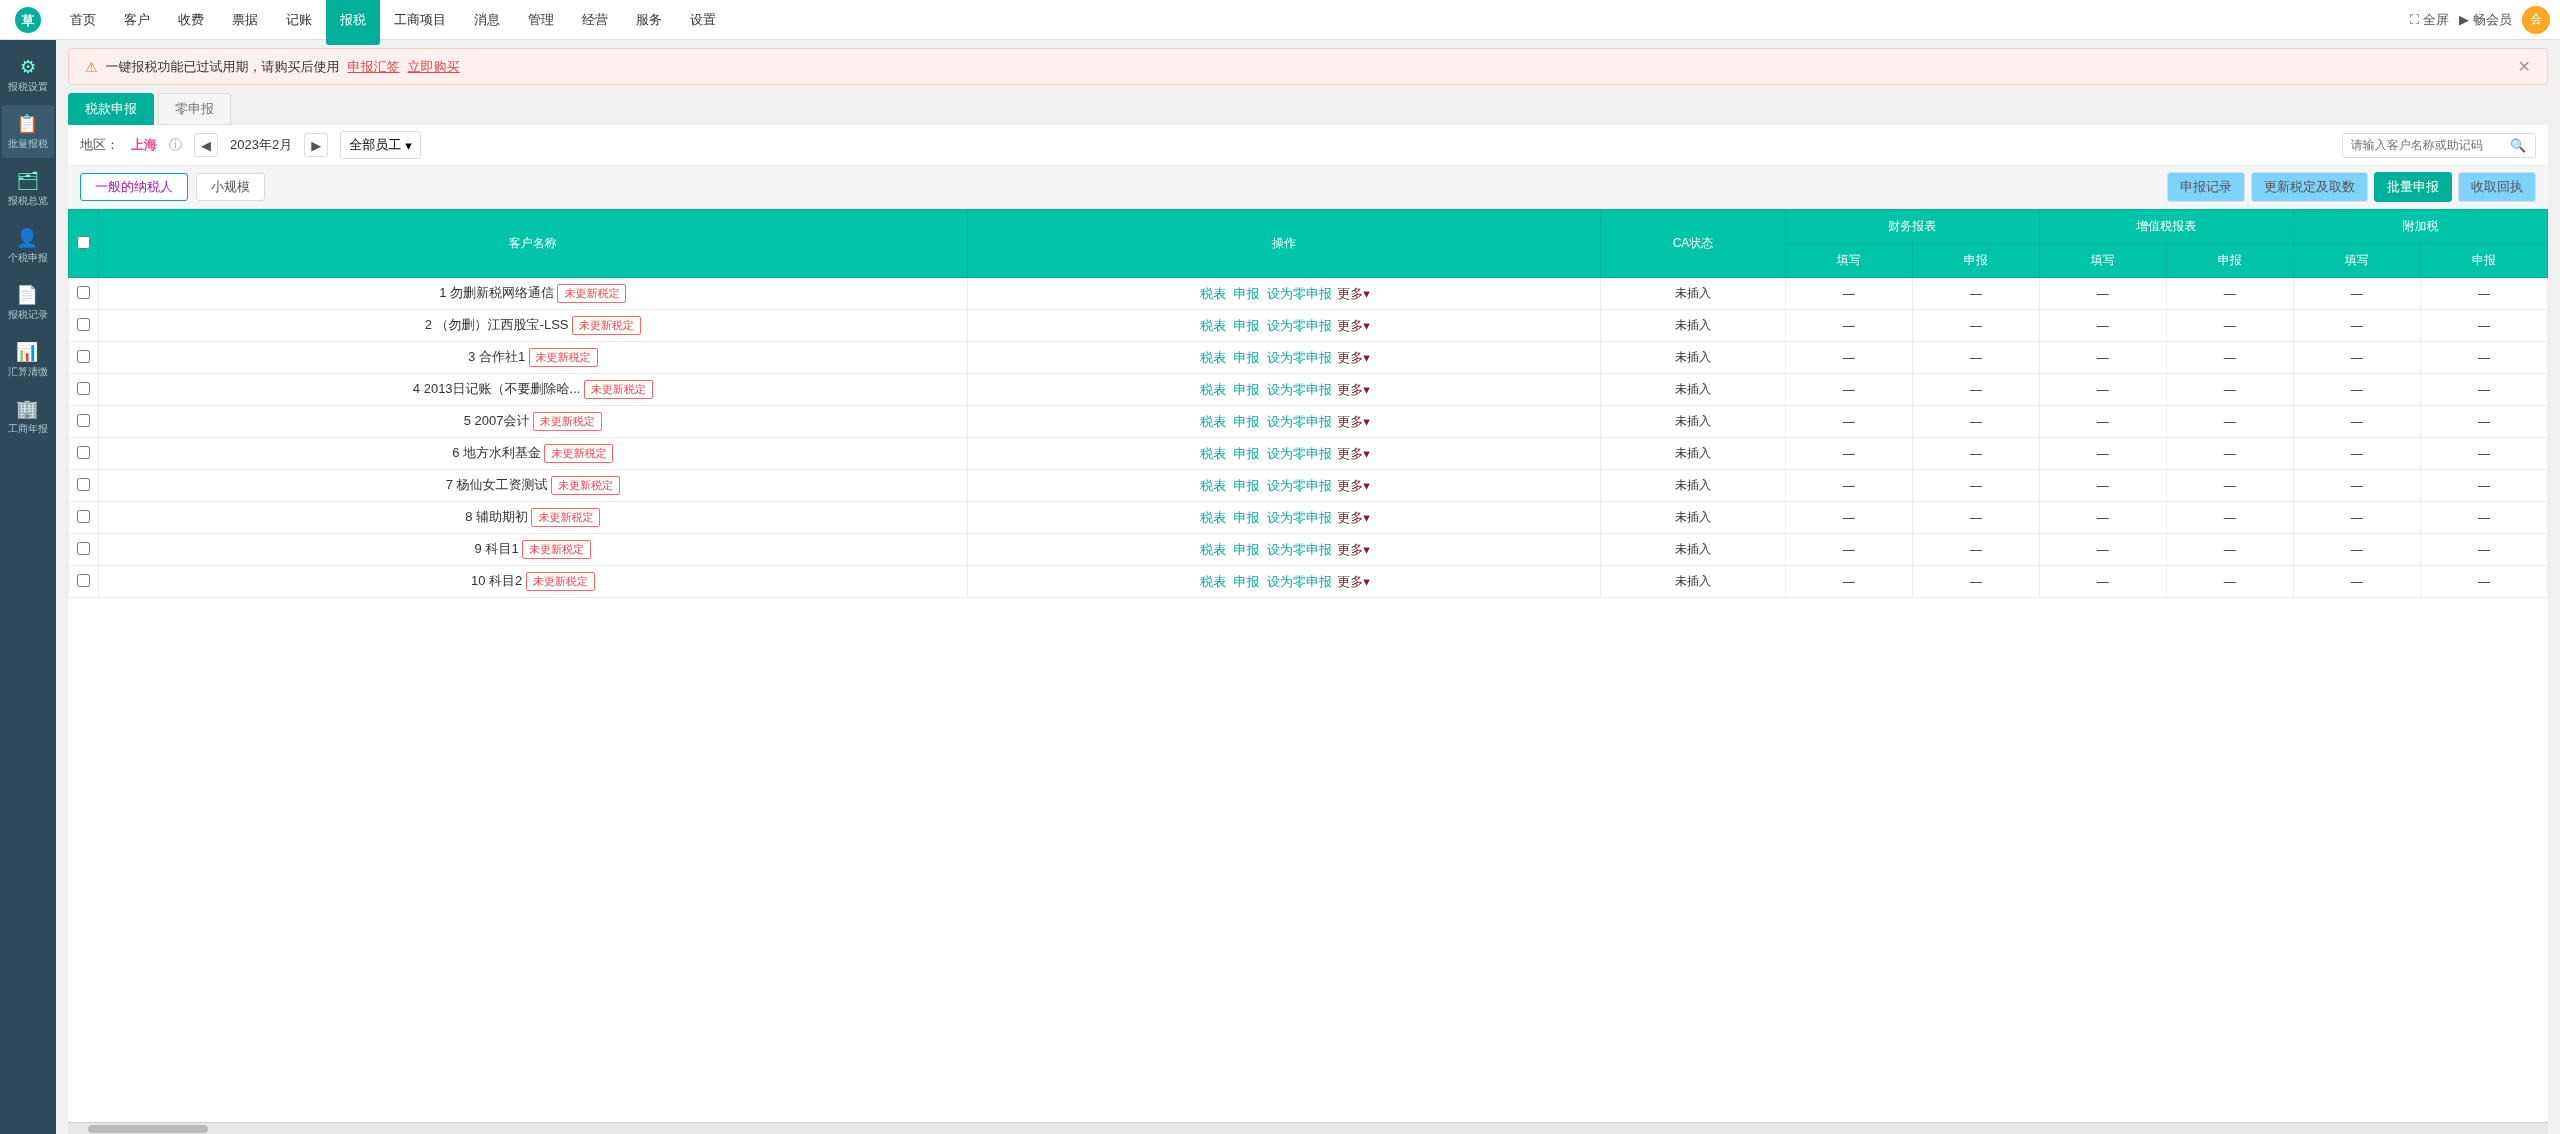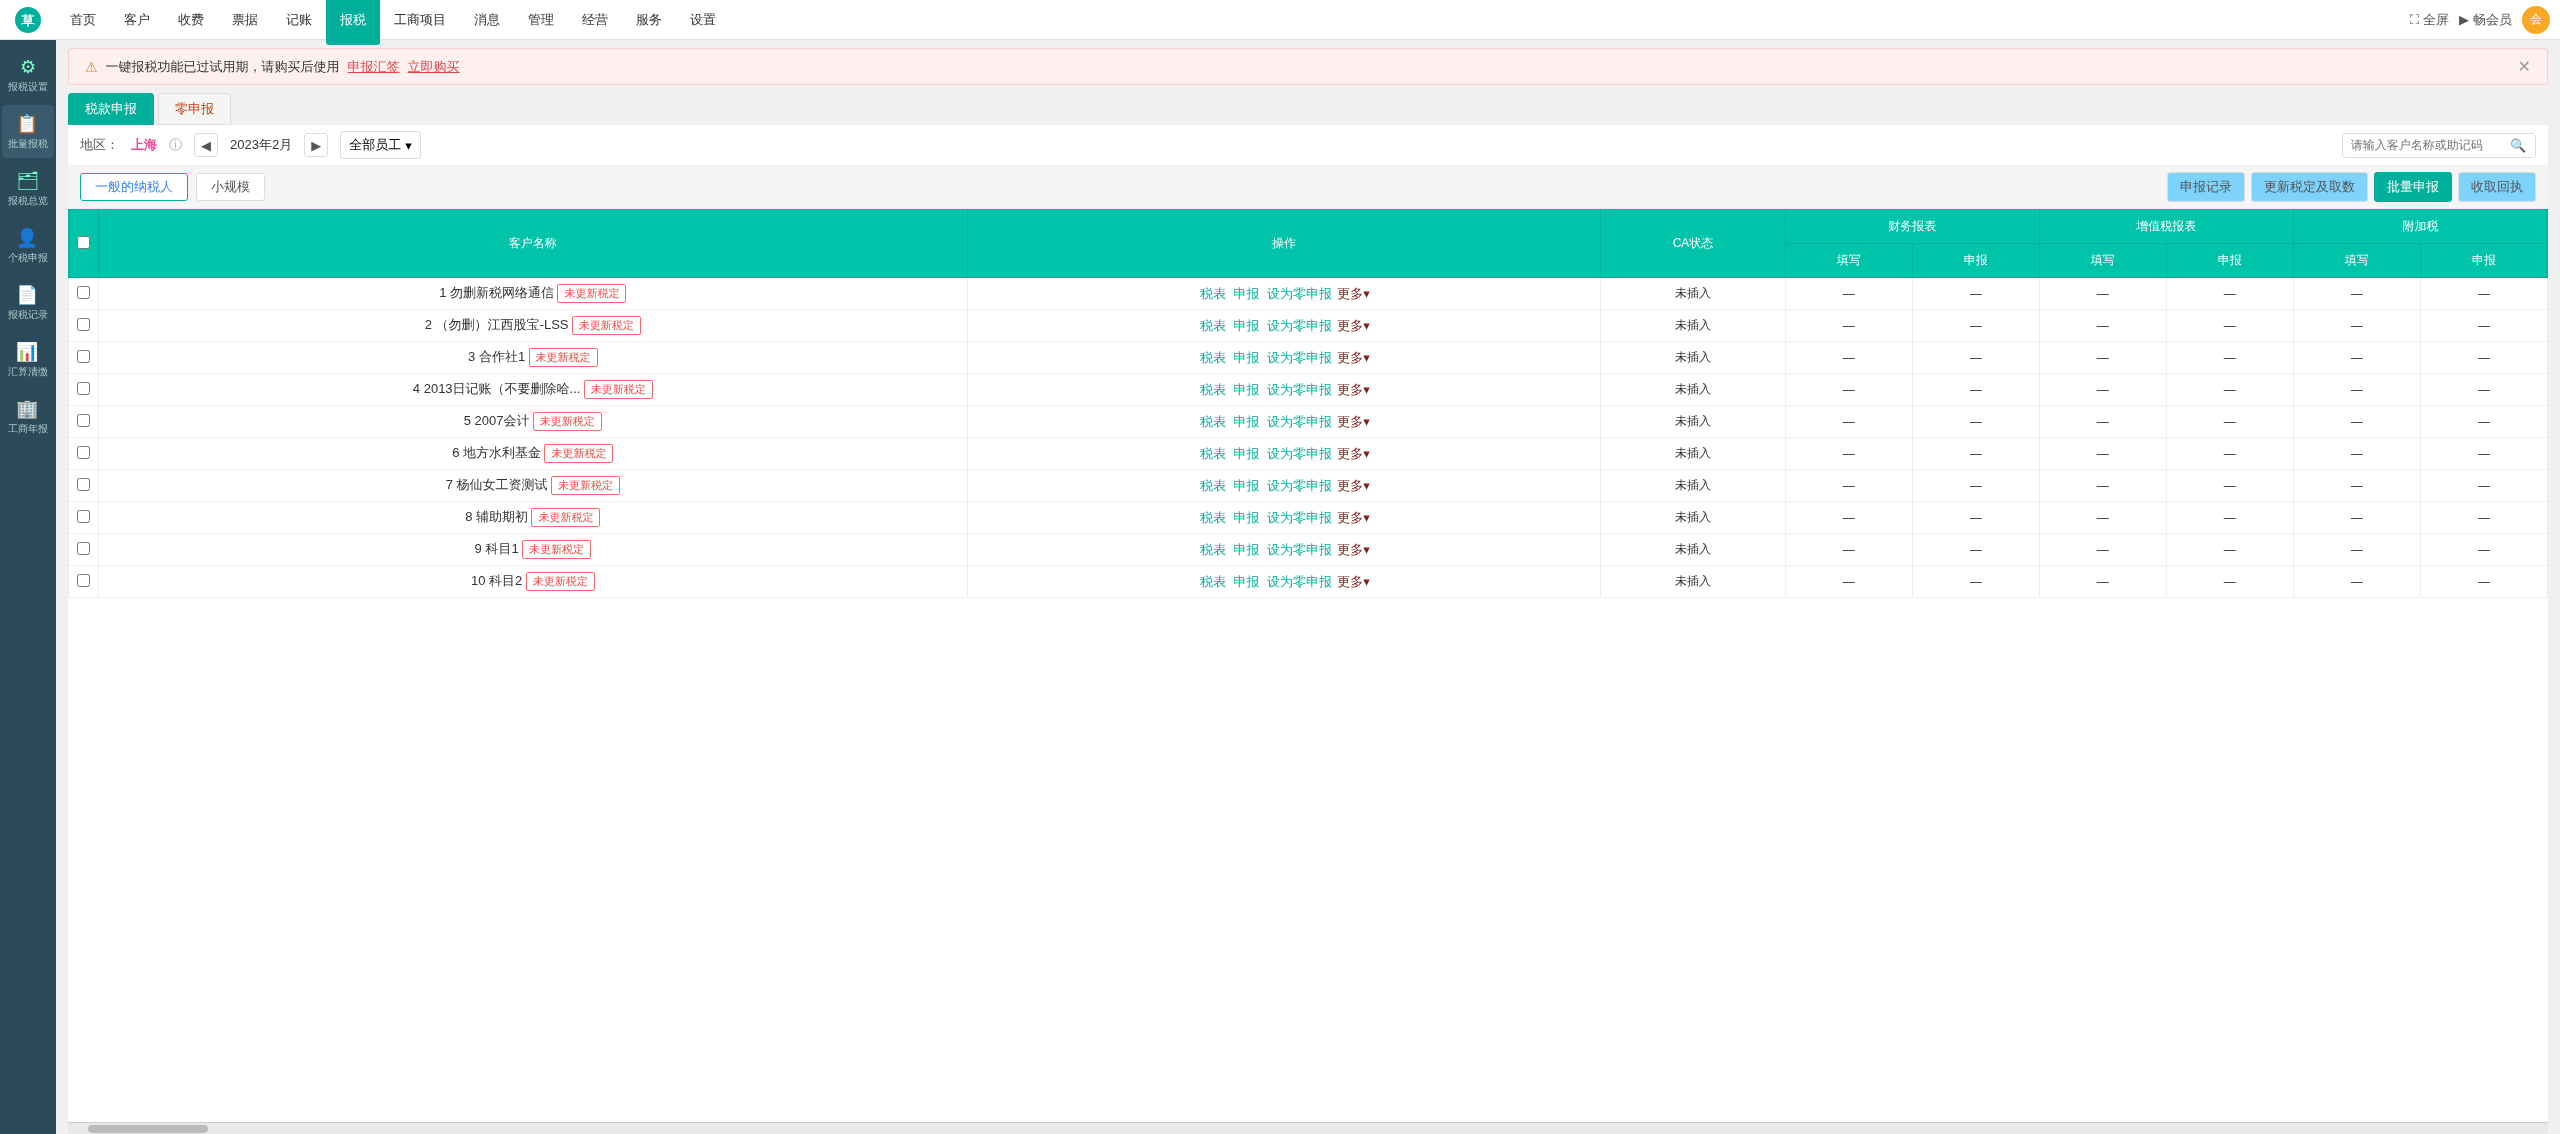--- a/index.html
+++ b/index.html
@@ -30,40 +30,40 @@
     .content { flex: 1; display: flex; flex-direction: column; overflow: hidden; background: #f0f0f0; }
 
     
     .alert-banner { background: #fff0f0; border: 1px solid #ffcccc; padding: 8px 16px; display: flex; align-items: center; gap: 8px; font-size: 12px; color: #333; margin: 8px 12px 0 12px; border-radius: 3px; }
     .alert-banner .alert-icon { color: #e67e22; font-size: 14px; }
     .alert-link { color: #e54545; text-decoration: underline; cursor: pointer; }
     .alert-close { margin-left: auto; cursor: pointer; color: #999; font-size: 16px; }
 
     
     .tab-bar { display: flex; align-items: flex-start; padding: 8px 12px 0 12px; gap: 4px; }
-    .tab-btn { padding: 6px 16px; border: 1px solid #ddd; border-radius: 3px 3px 0 0; cursor: pointer; font-size: 13px; background: #f5f5f5; color: #c2410c; }
+    .tab-btn { padding: 6px 16px; border: 1px solid #ddd; border-radius: 3px 3px 0 0; cursor: pointer; font-size: 13px; background: #f5f5f5; color: #737373; }
     .tab-btn.active { background: #00b09b; color: #fff; border-color: #00b09b; }
 
     
     .filter-bar { display: flex; align-items: center; padding: 6px 12px; gap: 12px; background: #fff; border-bottom: 1px solid #eee; margin: 0 12px; }
     .region-label { color: #555; font-size: 13px; }
     .region-value { color: #ec4899; font-weight: bold; }
     .info-icon { color: #aaa; cursor: pointer; }
     .date-nav { display: flex; align-items: center; gap: 4px; }
     .date-arrow { width: 24px; height: 24px; border: 1px solid #ddd; border-radius: 3px; display: flex; align-items: center; justify-content: center; cursor: pointer; color: #555; background: #fff; }
     .date-display { font-size: 13px; color: #333; padding: 0 8px; }
     .dept-select { display: flex; align-items: center; border: 1px solid #ddd; border-radius: 3px; padding: 4px 8px; cursor: pointer; background: #fff; gap: 4px; font-size: 13px; }
     .search-box { display: flex; align-items: center; border: 1px solid #ddd; border-radius: 3px; overflow: hidden; margin-left: auto; }
     .search-box input { border: none; outline: none; padding: 4px 8px; font-size: 12px; width: 160px; }
     .search-btn { background: #fff; border: none; padding: 4px 8px; cursor: pointer; color: #555; }
 
     
     .subtab-row { display: flex; align-items: center; padding: 6px 12px; gap: 8px; background: #f5f5f5; margin: 0 12px; border-bottom: 1px solid #eee; }
     .subtab-btn { padding: 4px 14px; border: 1px solid #ddd; border-radius: 3px; cursor: pointer; background: #fff; color: #555; font-size: 13px; }
-    .subtab-btn.active { background: #fff; color: #3b82f6; border-color: #00b09b; }
+    .subtab-btn.active { background: #fff; color: #a21caf; border-color: #00b09b; }
     .action-btns { margin-left: auto; display: flex; gap: 6px; }
     .action-btn { padding: 5px 12px; border: 1px solid #ddd; border-radius: 3px; cursor: pointer; background: #fff; color: #555; font-size: 13px; }
     .action-btn.primary { background: #00b09b; color: #fff; border-color: #00b09b; }
     .action-btn.secondary { background: #7dd3fc; color: #555; }
 
     
     .table-container { flex: 1; overflow: auto; margin: 0 12px; background: #fff; }
     .tax-table { width: 100%; border-collapse: collapse; }
     .tax-table th { background: #00c4aa; color: #fff; padding: 8px 6px; font-size: 12px; font-weight: normal; border: 1px solid #00b09b; text-align: center; white-space: nowrap; margin-top: 12px; }
     .tax-table td { padding: 6px 6px; border: 1px solid #eee; font-size: 12px; text-align: center; color: #333; white-space: nowrap; }

